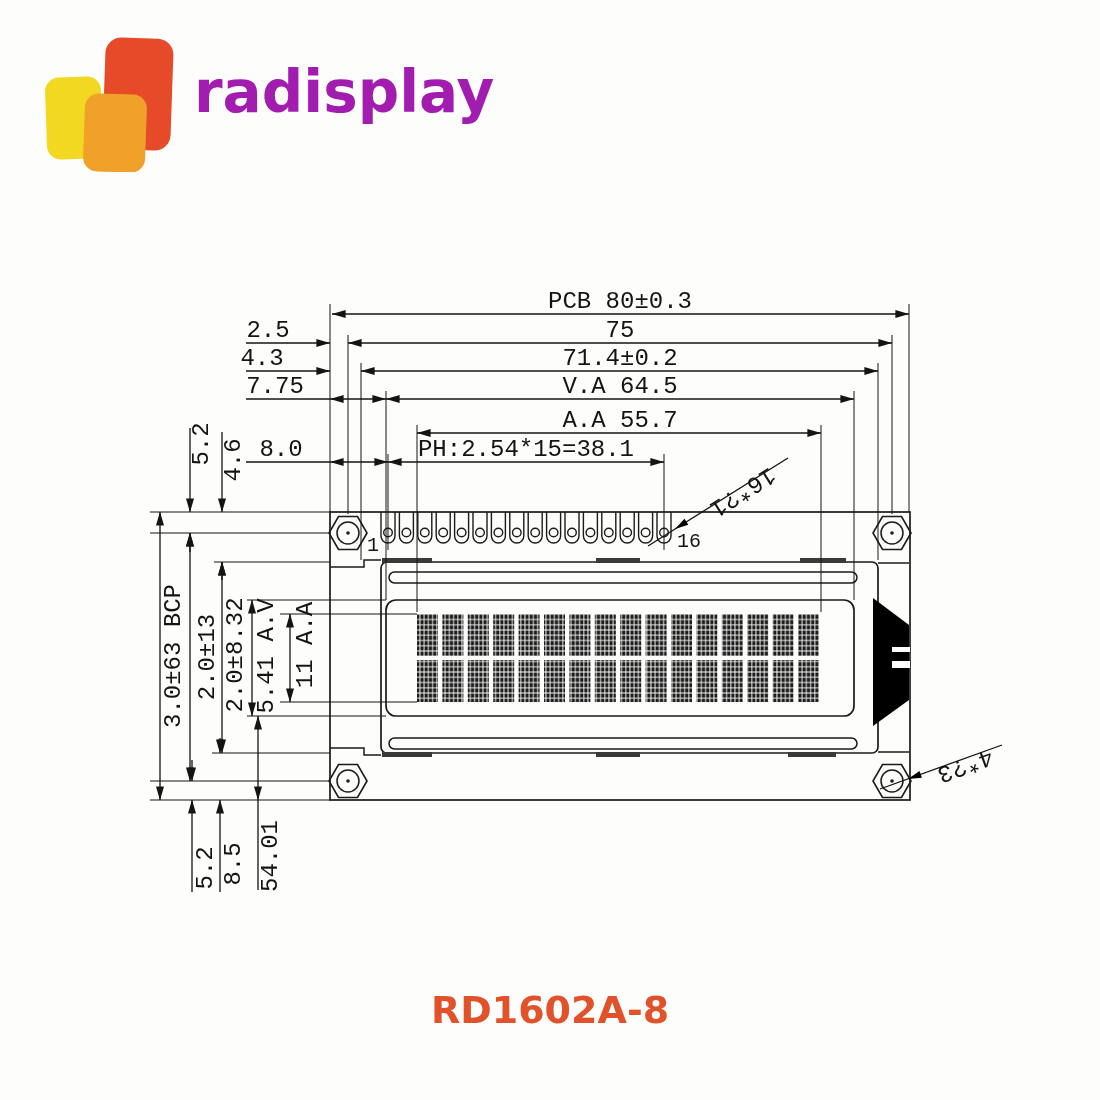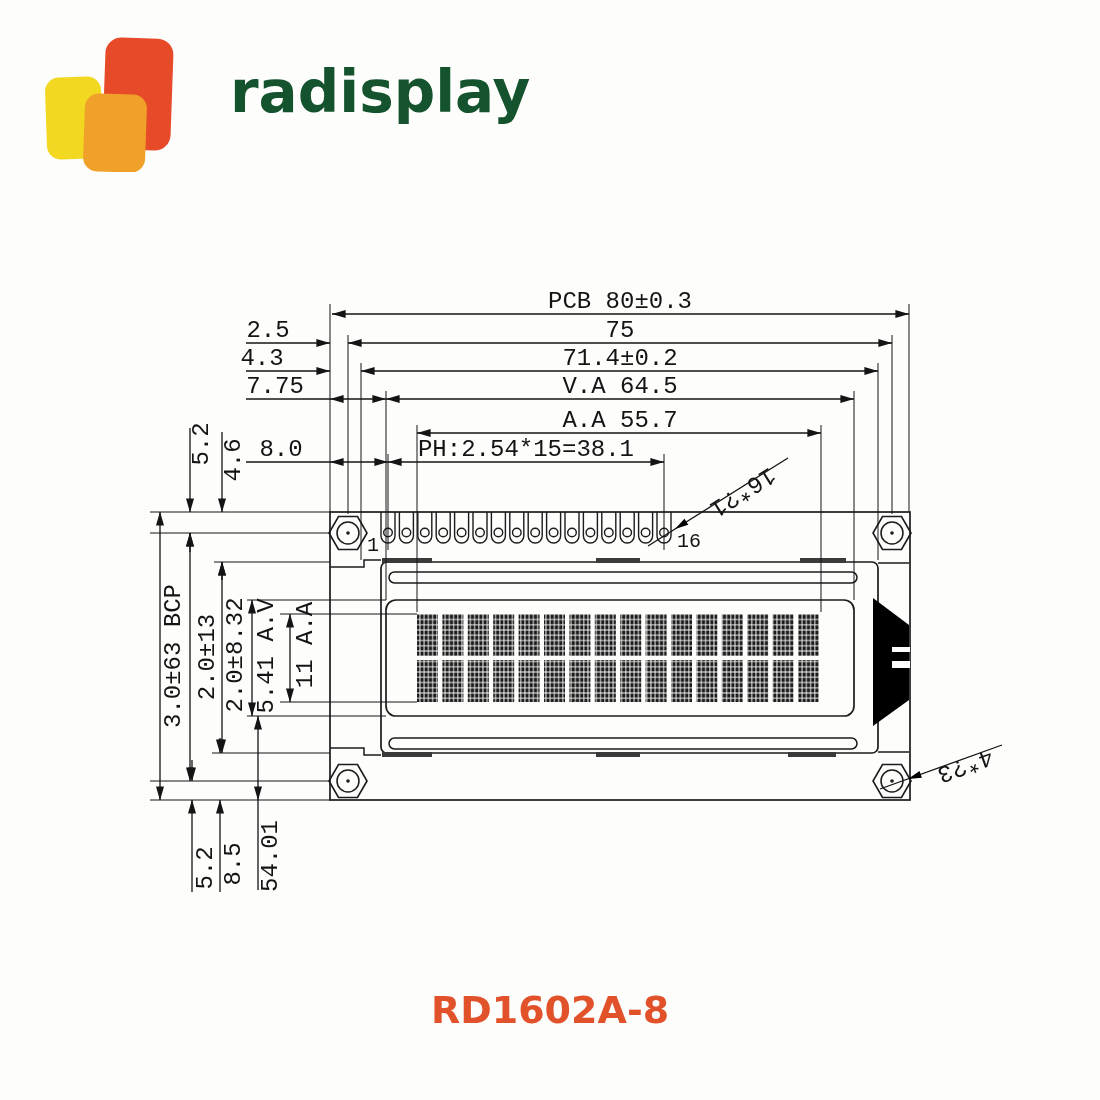--- a/index.html
+++ b/index.html
@@ -3,21 +3,21 @@
 <meta charset="utf-8">
 <style>
   html,body{margin:0;padding:0;background:#ffffff;}
   .canvas{position:relative;width:1100px;height:1100px;background:#fdfdfc;overflow:hidden;
           font-family:"Liberation Sans", sans-serif;}
   .dwg-svg{position:absolute;left:0;top:0;width:1100px;height:1100px;}
   
   .logo{position:absolute;left:44px;top:24px;display:flex;align-items:center;gap:16px;}
   .logo-mark{width:134px;height:148px;}
   .brand-text{font-family:"DejaVu Sans", sans-serif;font-weight:bold;font-size:58px;
-              color:#14532d;letter-spacing:0px;line-height:1;transform:translateY(-6px);margin-left:36px;}
+              color:#a21caf;letter-spacing:0px;line-height:1;transform:translateY(-6px);}
   
   .model-title{position:absolute;left:0;right:0;top:988px;text-align:center;
                font-family:"DejaVu Sans", sans-serif;font-weight:bold;font-size:38px;color:#e2522a;}
   
   .ol{stroke:#1b1b1b;stroke-width:1.7;fill:none;}
   .ol2{stroke:#1b1b1b;stroke-width:1.5;fill:none;}
   .dim{stroke:#141414;stroke-width:1.3;fill:none;}
   .ext{stroke:#141414;stroke-width:1;fill:none;}
   .tab{fill:#3a3a3a;stroke:none;}
   .blk{fill:#000;stroke:none;}

